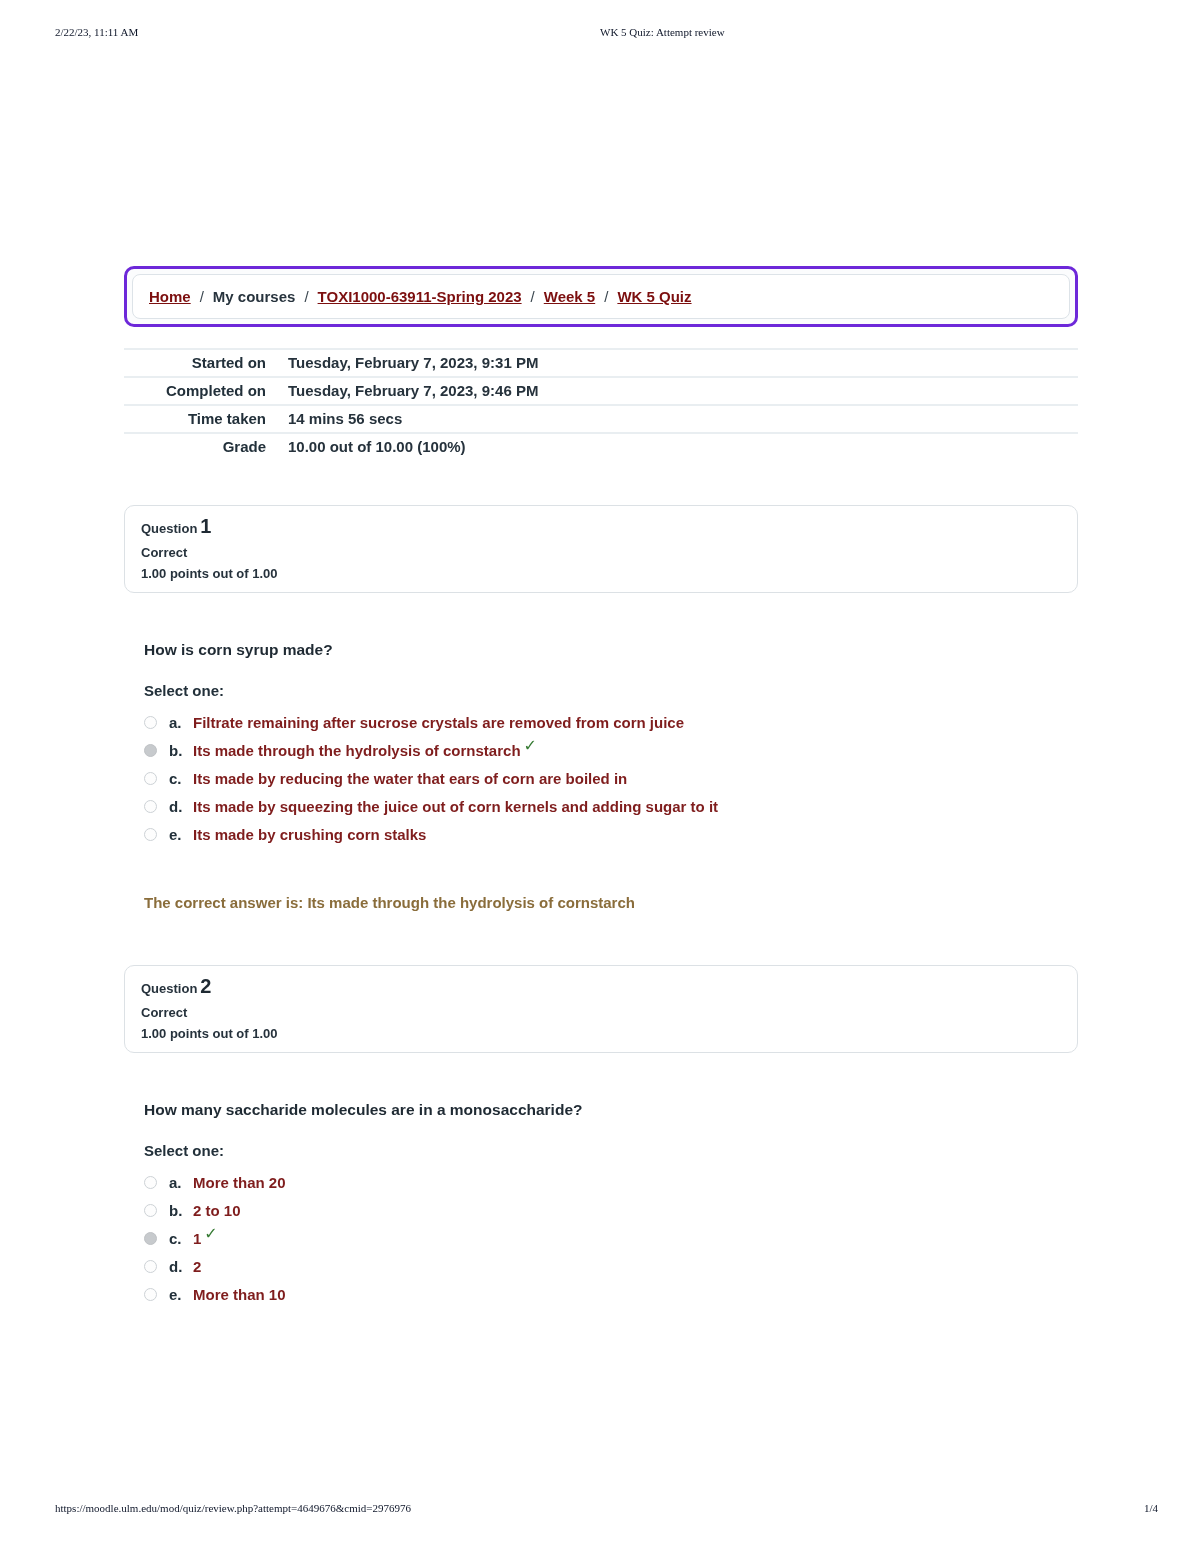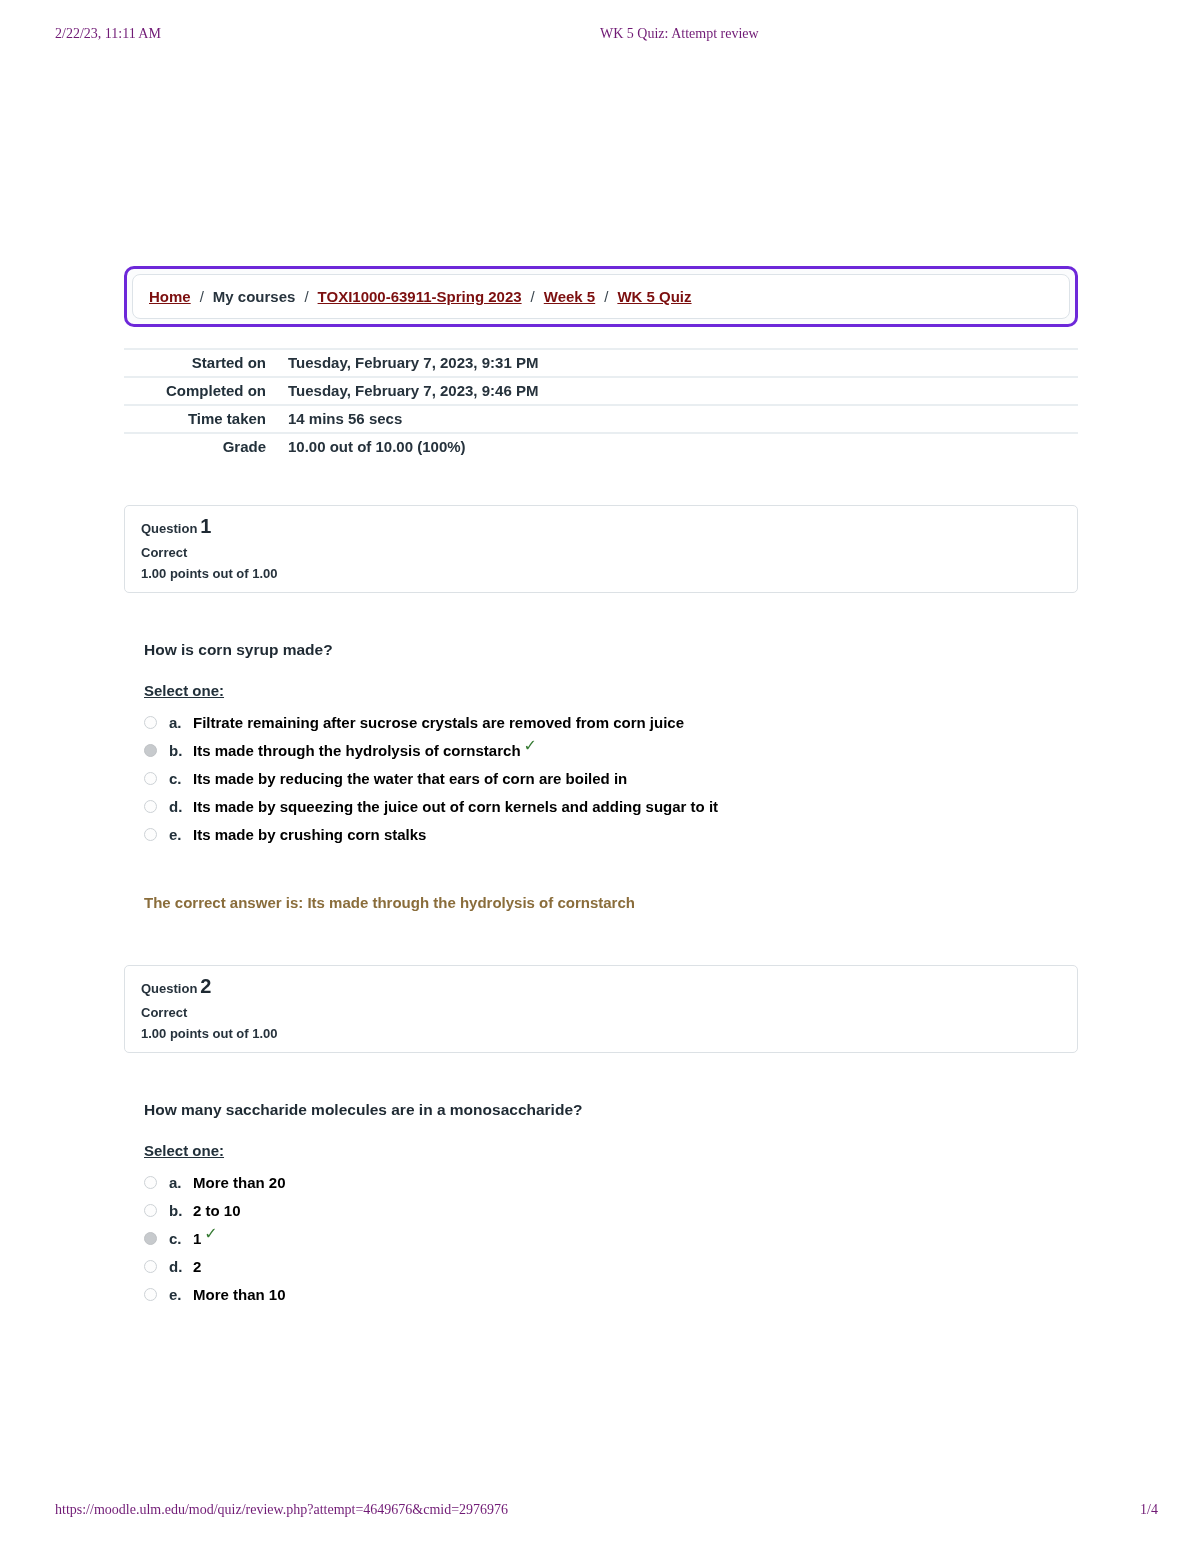--- a/index.html
+++ b/index.html
@@ -6,21 +6,21 @@
   html,body { background:#ffffff; }
   body {
     width:1200px; height:1553px; position:relative;
     font-family:"Liberation Sans","DejaVu Sans",sans-serif;
     color:#1f2a33;
   }
   
   .ph, .pf {
     position:absolute;
     font-family:"Liberation Serif","DejaVu Serif",serif;
-    font-size:14px; color:#701a75; white-space:nowrap;
+    font-size:11px; color:#0f172a; white-space:nowrap;
   }
   .ph-date  { top:26px; left:55px; }
   .ph-title { top:26px; left:600px; }
   .pf-url   { top:1502px; left:55px; }
   .pf-page  { top:1502px; right:42px; }
 
   
   .content { position:absolute; left:124px; top:266px; width:954px; }
 
   
@@ -52,43 +52,43 @@
     color:#22303a;
   }
   .sum-value { padding-left:14px !important; font-weight:600; color:#26323c; }
 
   
   .question { position:absolute; left:0; width:954px; }
   .q1 { top:239px; }
   .q2 { top:699px; }
 
   .qcard {
-    border:1px solid #dce1e5; border-radius:5px; background:#fff;
+    border:1px solid #dce1e5; border-radius:10px; background:#fff;
     padding:10px 16px 11px;
   }
   .qno { line-height:20px; margin-bottom:7px; }
   .qno-label { font-size:13px; font-weight:600; color:#26323c; }
   .qno-num  { font-size:20px; font-weight:700; color:#1f2a33; margin-left:3px; }
   .qstatus  { font-size:13px; font-weight:600; line-height:14px; margin-bottom:7px; color:#26323c; }
   .qpoints  { font-size:13px; font-weight:600; line-height:14px; color:#26323c; }
 
   .qbody { padding-left:20px; }
   .qtext {
     margin-top:48px; font-size:15.5px; font-weight:600; color:#1f2a33;
   }
-  .select-one { margin-top:23px; font-size:15px; font-weight:700; color:#22303a;text-decoration:underline; }
+  .select-one { margin-top:23px; font-size:15px; font-weight:700; color:#22303a; }
   .options { margin-top:9px; }
   .option-row { height:28px; display:flex; align-items:center; }
   .radio {
     width:13px; height:13px; border-radius:50%; flex:0 0 13px;
     border:1px solid #cdd2d6; background:#fdfdfd; margin-right:12px;
   }
   .radio.sel { background:#c7cacd; border-color:#bfc2c5; }
   .opt-letter { font-weight:700; width:24px; flex:0 0 24px; font-size:15px; color:#22303a; }
-  .opt-text   { font-size:15px; font-weight:600; color:#000000;text-align:center; }
+  .opt-text   { font-size:15px; font-weight:600; color:#7f1d1d;text-align:center; }
   .check {
     color:#357a32; font-weight:900; font-size:16px;
     margin-left:3px; position:relative; top:-4px; line-height:1;
   }
   .feedback { margin-top:46px; font-size:15px; font-weight:600; color:#8a6d3b; }
 </style>
 </head>
 <body>
 
 <div class="ph ph-date">2/22/23, 11:11 AM</div>

